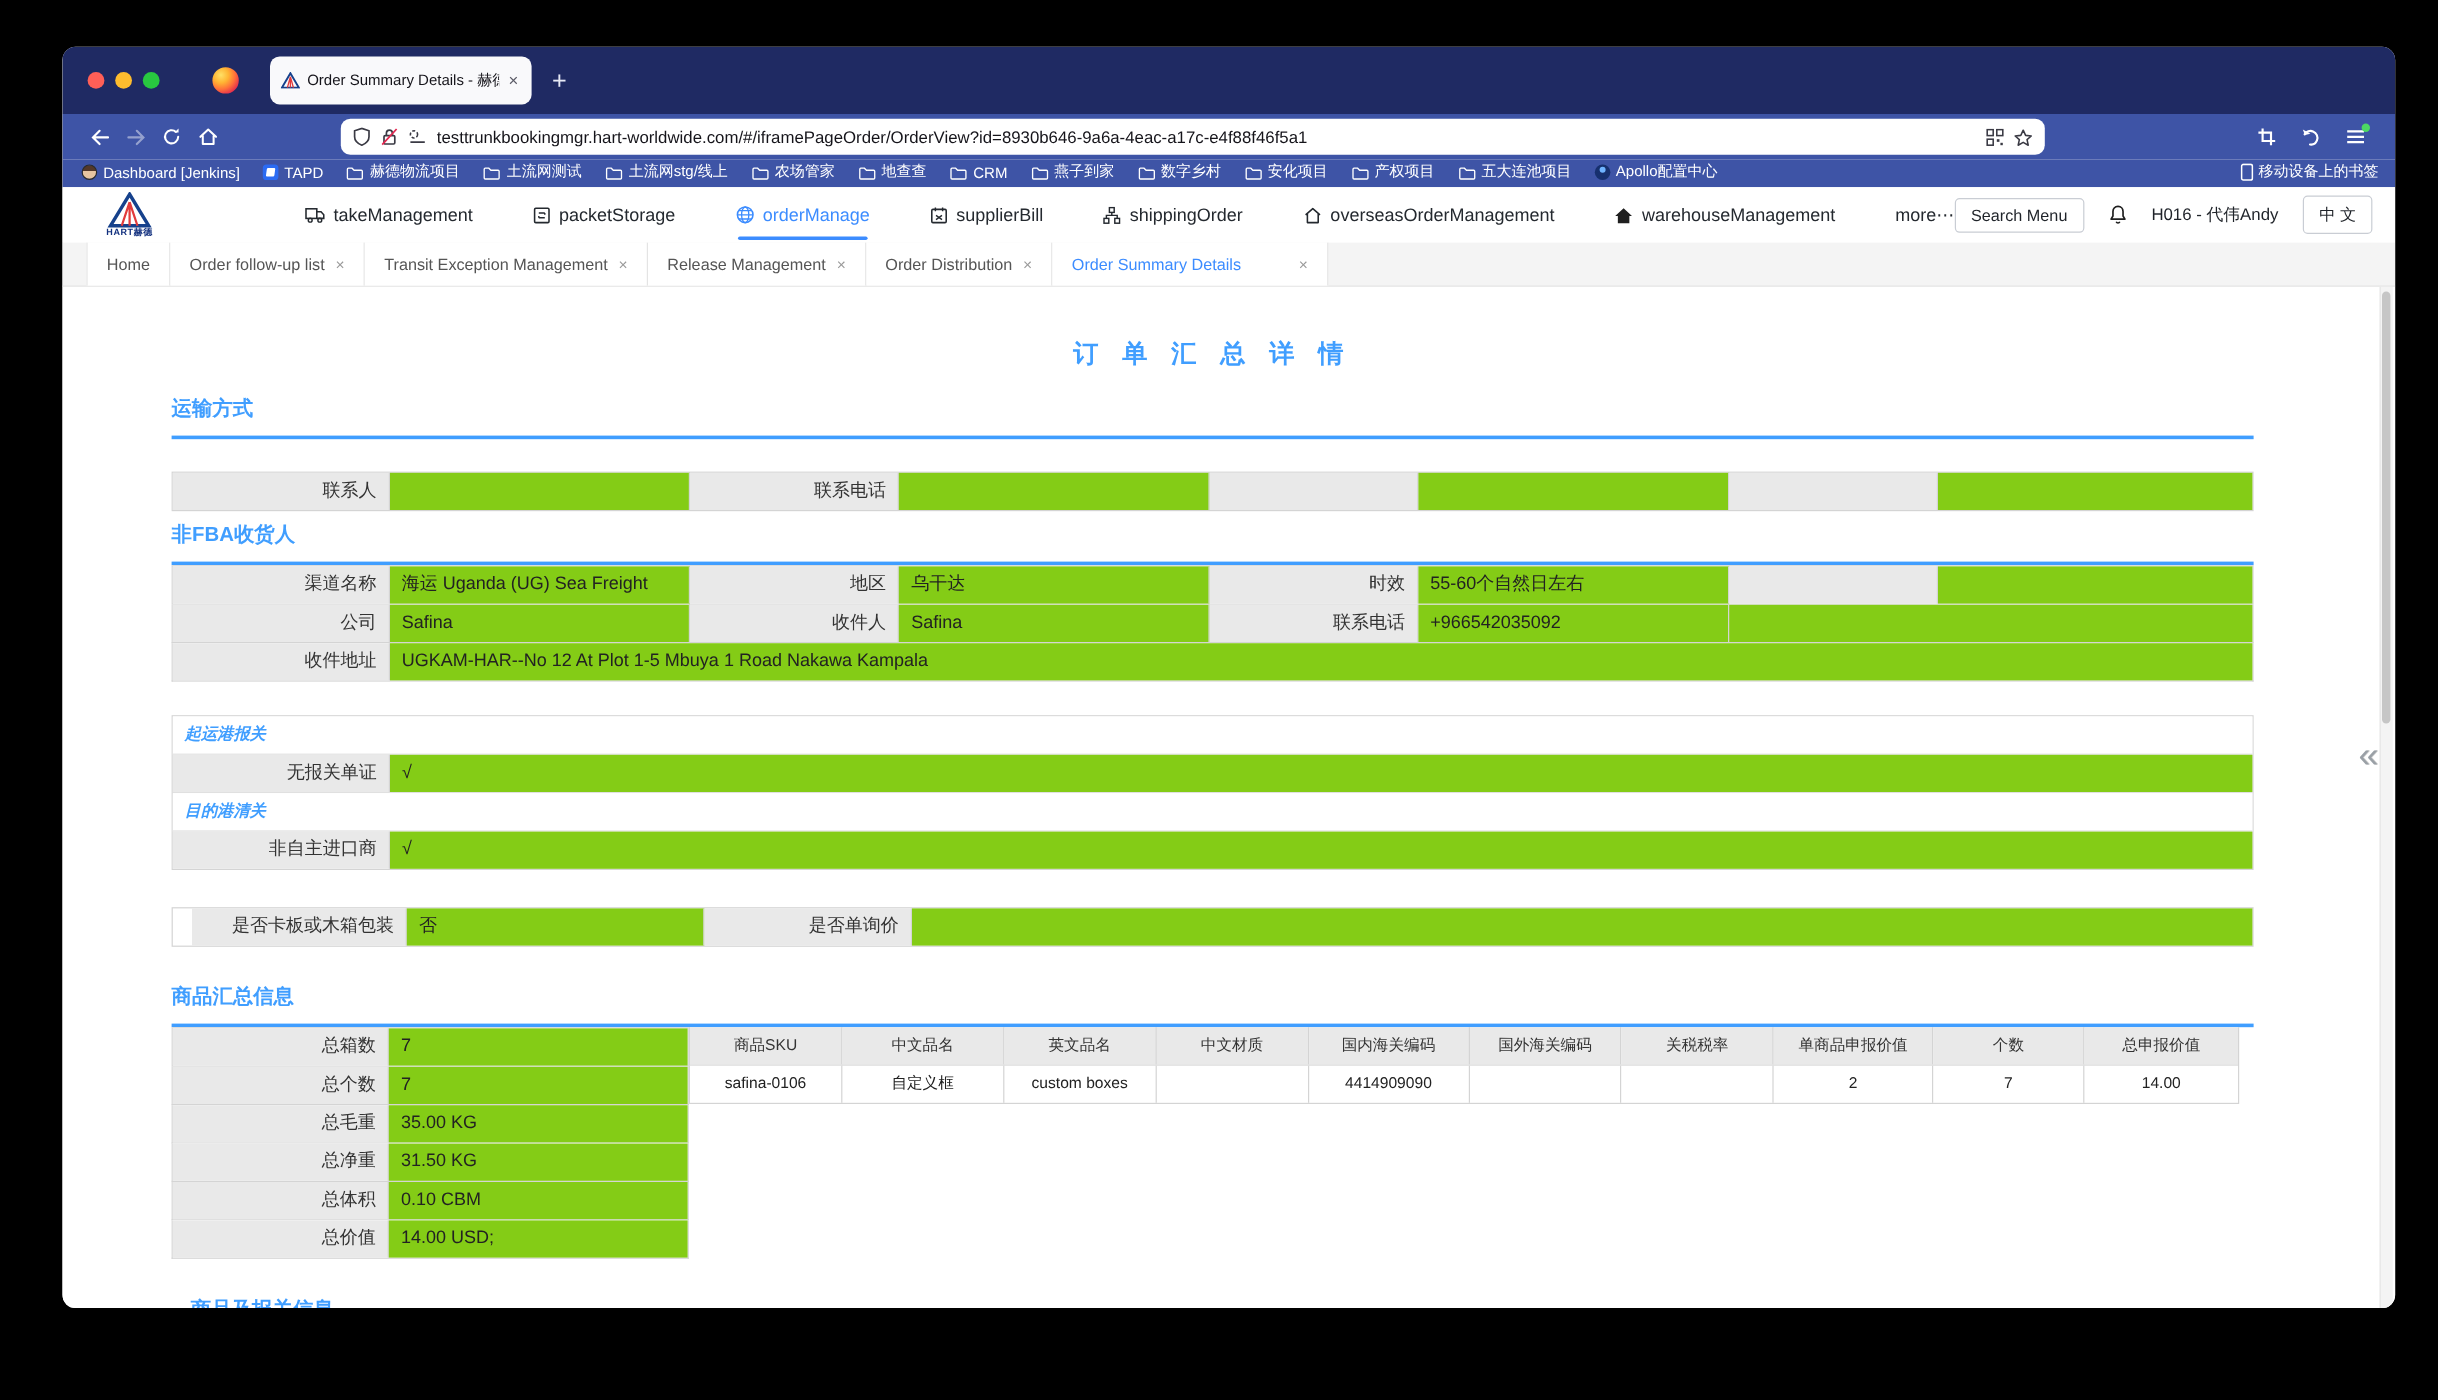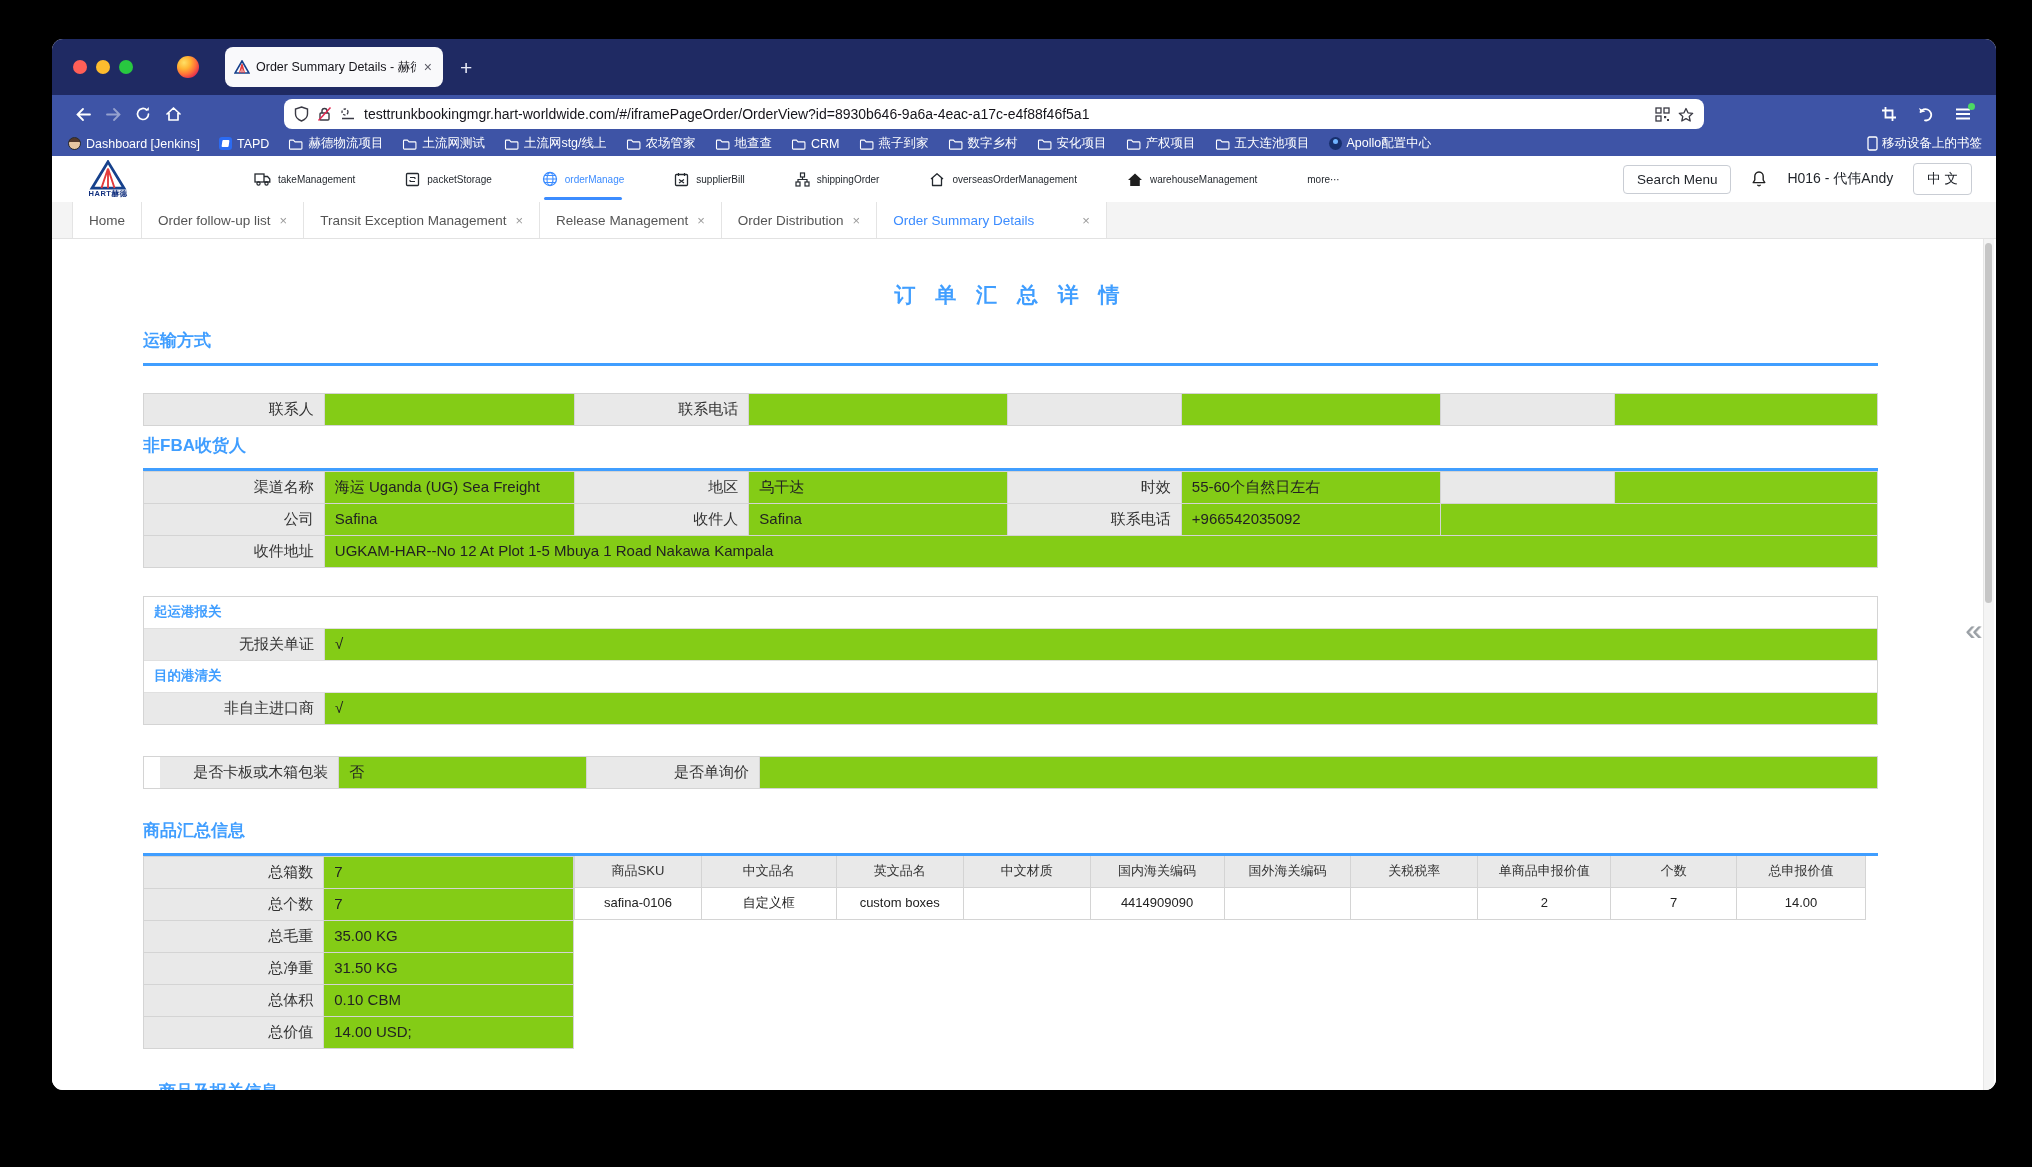--- a/index.html
+++ b/index.html
@@ -51,21 +51,21 @@
   .jenkins-ava{width:13px;height:13px;border-radius:50%;background:linear-gradient(#53382a 38%,#e7c5a1 38%);border:1px solid #2b2b2b;box-sizing:border-box;}
   .tapd-ico{width:13px;height:13px;border-radius:3px;background:#2b6bf3;position:relative;}
   .tapd-ico::after{content:"";position:absolute;left:3px;top:3px;width:7px;height:7px;background:#fff;border-radius:1px;transform:skewX(-8deg);}
   .apollo-ico{width:13px;height:13px;border-radius:50%;background:#17306e;position:relative;}
   .apollo-ico::after{content:"";position:absolute;left:4px;top:2px;width:5px;height:5px;border-radius:50%;background:#6fb3ff;}
   
   .site-nav{height:46px;background:#fff;display:flex;align-items:center;flex:none;padding:0 24px 0 28px;position:relative;}
   .brand{display:flex;flex-direction:column;align-items:center;width:56px;flex:none;}
   .brand-name{font-size:7.5px;font-weight:bold;color:#13317f;letter-spacing:.5px;margin-top:-1px;}
   .nav-items{display:flex;align-items:center;margin-left:118px;gap:50px;}
-  .nav-item{display:flex;align-items:center;gap:7px;font-size:10px;color:#24292f;position:relative;height:46px;white-space:nowrap;}
+  .nav-item{display:flex;align-items:center;gap:7px;font-size:15px;color:#24292f;position:relative;height:46px;white-space:nowrap;}
   .nav-item svg{display:block;}
   .nav-item.active{color:#3c8cff;}
   .nav-item.active::after{content:"";position:absolute;left:2px;right:2px;bottom:2px;height:3px;background:#3c8cff;border-radius:2px;}
   .nav-right{margin-left:auto;display:flex;align-items:center;gap:20px;}
   .btn-plain{border:1px solid #c9cdd4;border-radius:4px;background:#fff;font-size:13.5px;color:#1f2329;padding:6px 13px;white-space:nowrap;}
   .user-name{font-size:14px;color:#1f2329;white-space:nowrap;}
   
   .tabstrip{height:37px;background:#f4f4f4;display:flex;align-items:stretch;flex:none;
     border-bottom:1px solid #e2e2e2;box-shadow:0 2px 4px rgba(0,0,0,.05);padding-left:20px;box-sizing:border-box;}
   .ptab{display:flex;align-items:center;gap:9px;background:#fff;border-right:1px solid #e4e4e4;
@@ -85,21 +85,21 @@
   .cell{box-sizing:border-box;height:31px;line-height:29px;font-size:15px;color:#333;
     border-right:1px solid #d4d4d4;overflow:hidden;white-space:nowrap;}
   .cell:last-child{border-right:0;}
   .lab{background:#e9e9e9;text-align:right;padding-right:10px;padding-left:6px;}
   .val{background:#84cc16;text-align:left;padding-left:10px;color:#222;}
   .w-l1{width:181px;}.w-v1{width:250px;}.w-l2{width:175px;}.w-v2{width:259px;}
   .w-l3{width:174px;}.w-v3{width:259px;}.w-l4{width:175px;}.w-v4{width:262px;}
   .w-rest2{width:1554px;}.w-rest6{width:437px;}.w-rest-pack{width:1129px;}
   .gap27{margin-top:27px;}.gap6{margin-top:6px;}.gap28{margin-top:28px;}.gap31{margin-top:31px;padding-left:16px;}
   .cbox{border:1px solid #d4d4d4;box-sizing:border-box;}
-  .cbox .subhead{height:31px;line-height:30px;padding-left:10px;color:#409eff;font-size:13.5px;font-weight:bold;border-bottom:1px solid #e0e0e0;background:#fff;}
+  .cbox .subhead{height:31px;line-height:30px;padding-left:10px;color:#409eff;font-size:13.5px;font-weight:bold;border-bottom:1px solid #e0e0e0;background:#fff;font-style:italic;}
   .cbox .subrow{display:flex;border-bottom:1px solid #e0e0e0;}
   .cbox .subrow:last-child{border-bottom:0;}
   .cbox .subrow .lab{border-right:1px solid #d4d4d4;}
   .cbox .subrow .val{flex:1;border-right:0;}
   .sum-wrap{display:flex;align-items:flex-start;}
   .sum-left{width:431px;flex:none;}
   .sum-left .frow{width:431px;}
   .ptable{width:1292px;flex:none;display:flex;flex-direction:column;border-right:1px solid #d4d4d4;box-sizing:border-box;}
   .prow{display:flex;border-left:1px solid #d4d4d4;border-bottom:1px solid #d4d4d4;box-sizing:border-box;}
   .pcell{box-sizing:border-box;height:31px;line-height:29px;font-size:13px;text-align:center;

